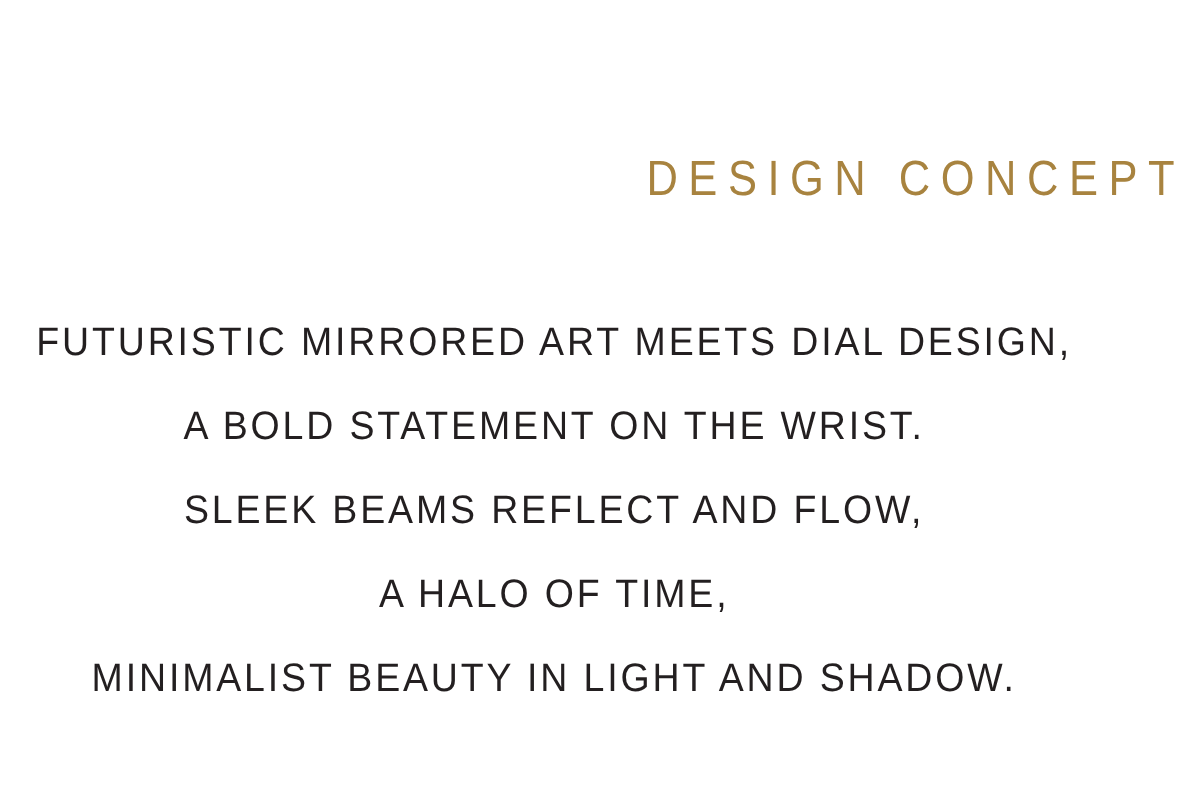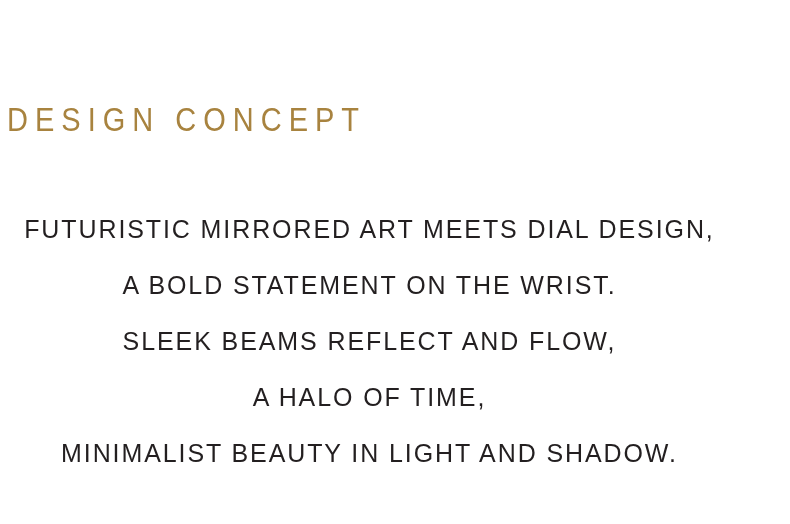--- a/index.html
+++ b/index.html
@@ -30,21 +30,21 @@
   
 
   .concept-title {
     position: absolute;
     top: 0;
     left: 0;
     width: 790px;
     height: 140px;
     display: flex;
     align-items: flex-end;
-    justify-content: flex-start;
+    justify-content: flex-end;
     padding-bottom: 3px;
     box-sizing: border-box;
   }
 
   .concept-title-text {
     font-family: "Liberation Sans", sans-serif;
     font-size: 29px;
     font-weight: 300;
     line-height: 1;
     color: #a8833f;

